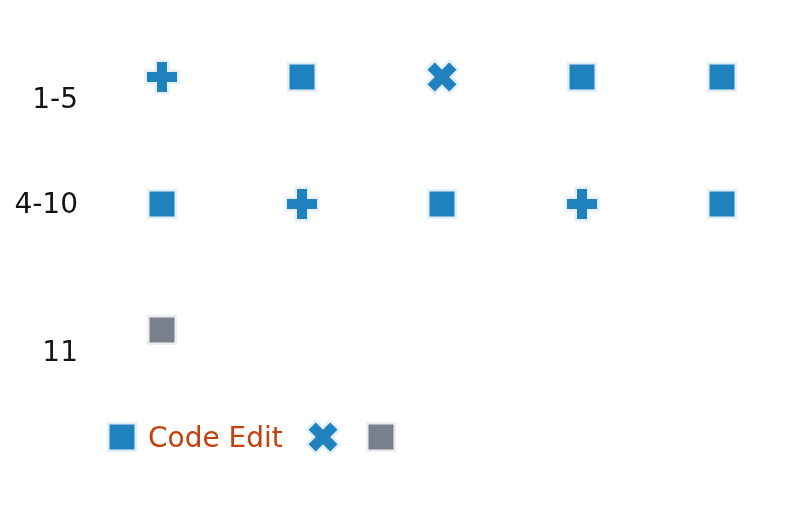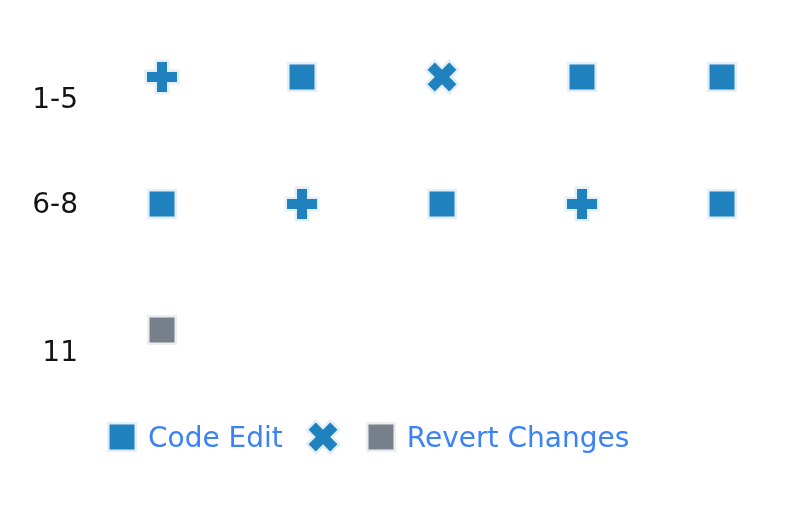--- a/index.html
+++ b/index.html
@@ -44,36 +44,36 @@
     align-items: center;
     column-gap: 22px;
     row-gap: 4px;
   }
   .legend-item {
     display: flex;
     align-items: center;
     gap: 8px;
     height: 36px;
     font-size: 28px;
-    color: #3b82f6;
+    color: #c2410c;
     white-space: nowrap;
   }
   .legend-item .licon {
     width: 36px;
     height: 36px;
     flex: 0 0 36px;
   }
 </style>
 </head>
 <body>
 
 <div class="figure">
 
   <div class="ylabel r0">1-5</div>
-  <div class="ylabel r1">6-8</div>
+  <div class="ylabel r1">4-10</div>
   <div class="ylabel r2">11</div>
 
   <div class="plot-area" id="plot-area">
       <div class="marker" style="left: 144px; top: 59px;"><svg viewBox="0 0 36 36" width="36" height="36">
           <path d="M13 3H23V13H33V23H23V33H13V23H3V13H13Z" fill="#e4eef7" stroke="#e4eef7" stroke-width="5"></path>
           <path d="M13 3H23V13H33V23H23V33H13V23H3V13H13Z" fill="#1f82bf"></path>
         </svg></div>
       <div class="marker" style="left: 284px; top: 59px;"><svg viewBox="0 0 36 36" width="36" height="36">
           <rect x="3" y="3" width="30" height="30" fill="#e4eef7"></rect>
           <rect x="5.5" y="5.5" width="25" height="25" fill="#1f82bf"></rect>
@@ -132,17 +132,16 @@
               <path d="M13 3H23V13H33V23H23V33H13V23H3V13H13Z" fill="#e4eef7" stroke="#e4eef7" stroke-width="5"></path>
               <path d="M13 3H23V13H33V23H23V33H13V23H3V13H13Z" fill="#1f82bf"></path>
             </g>
           </svg></span>
       </div>
       <div class="legend-item">
         <span class="licon"><svg viewBox="0 0 36 36" width="36" height="36">
             <rect x="3" y="3" width="30" height="30" fill="#ededee"></rect>
             <rect x="5.5" y="5.5" width="25" height="25" fill="#78808b"></rect>
           </svg></span>
-        <span>Revert Changes</span>
       </div>
     </div>
 
 </div>
 
 </body></html>

